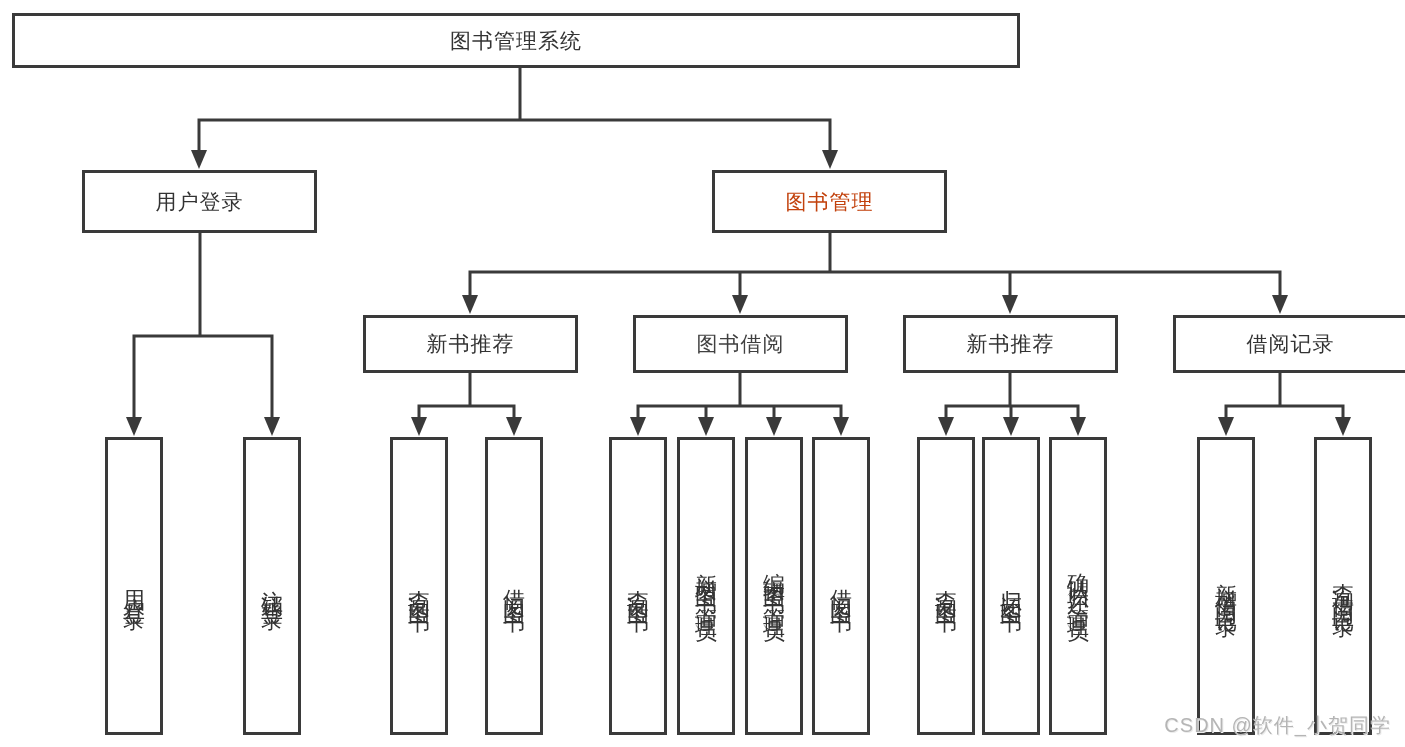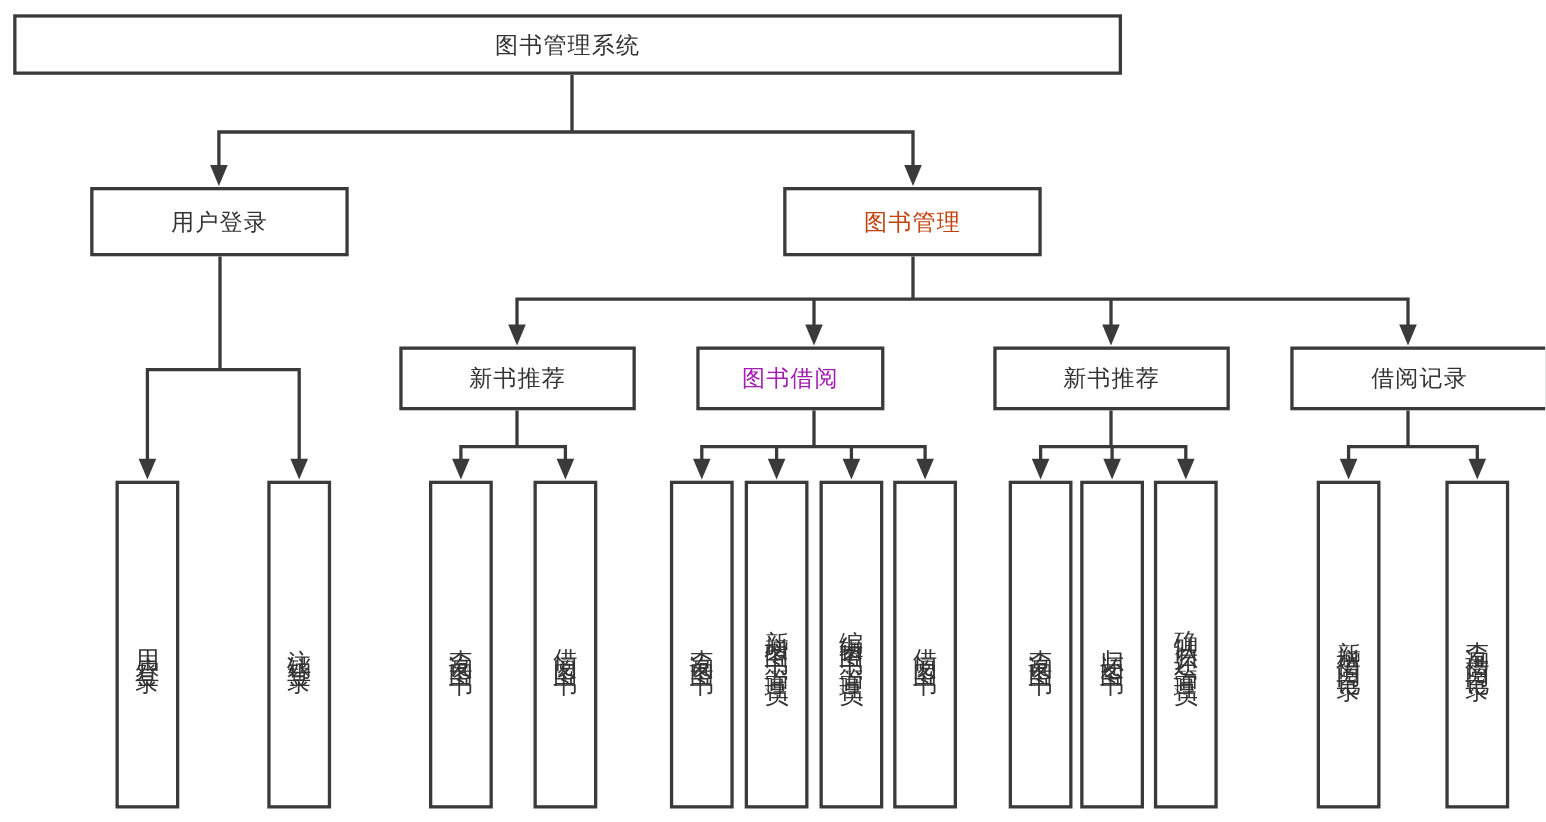--- a/index.html
+++ b/index.html
@@ -79,21 +79,21 @@
       </div>
       <div class="node" style="left: 82px; top: 170px; width: 235px; height: 63px; border-color: rgb(58, 58, 58); color: rgb(51, 51, 51);">
         <span>用户登录</span>
       </div>
       <div class="node" style="left: 712px; top: 170px; width: 235px; height: 63px; border-color: rgb(58, 58, 58); color: #c2410c;">
         <span>图书管理</span>
       </div>
       <div class="node" style="left: 363px; top: 315px; width: 215px; height: 58px; border-color: rgb(58, 58, 58); color: rgb(51, 51, 51);">
         <span>新书推荐</span>
       </div>
-      <div class="node" style="left: 633px; top: 315px; width: 171px; height: 58px; border-color: rgb(58, 58, 58); color: #a21caf;">
+      <div class="node" style="left: 633px; top: 315px; width: 215px; height: 58px; border-color: rgb(58, 58, 58); color: #404040;">
         <span>图书借阅</span>
       </div>
       <div class="node" style="left: 903px; top: 315px; width: 215px; height: 58px; border-color: rgb(58, 58, 58); color: rgb(51, 51, 51);">
         <span>新书推荐</span>
       </div>
       <div class="node" style="left: 1173px; top: 315px; width: 235px; height: 58px; border-color: rgb(58, 58, 58); color: rgb(51, 51, 51);">
         <span>借阅记录</span>
       </div>
       <div class="node vertical" style="left: 105px; top: 437px; width: 58px; height: 298px; border-color: rgb(58, 58, 58); color: rgb(51, 51, 51);">
         <span>用户登录</span>
@@ -128,13 +128,14 @@
       <div class="node vertical" style="left: 1049px; top: 437px; width: 58px; height: 298px; border-color: rgb(58, 58, 58); color: rgb(51, 51, 51);">
         <span>确认归还（管理员）</span>
       </div>
       <div class="node vertical" style="left: 1197px; top: 437px; width: 58px; height: 298px; border-color: rgb(58, 58, 58); color: rgb(51, 51, 51);">
         <span>新增借阅记录</span>
       </div>
       <div class="node vertical" style="left: 1314px; top: 437px; width: 58px; height: 298px; border-color: rgb(58, 58, 58); color: rgb(51, 51, 51);">
         <span>查询借阅记录</span>
       </div>
     </div>
+  <div class="watermark">CSDN @软件_小贺同学</div>
 </div>
 
 </body></html>

